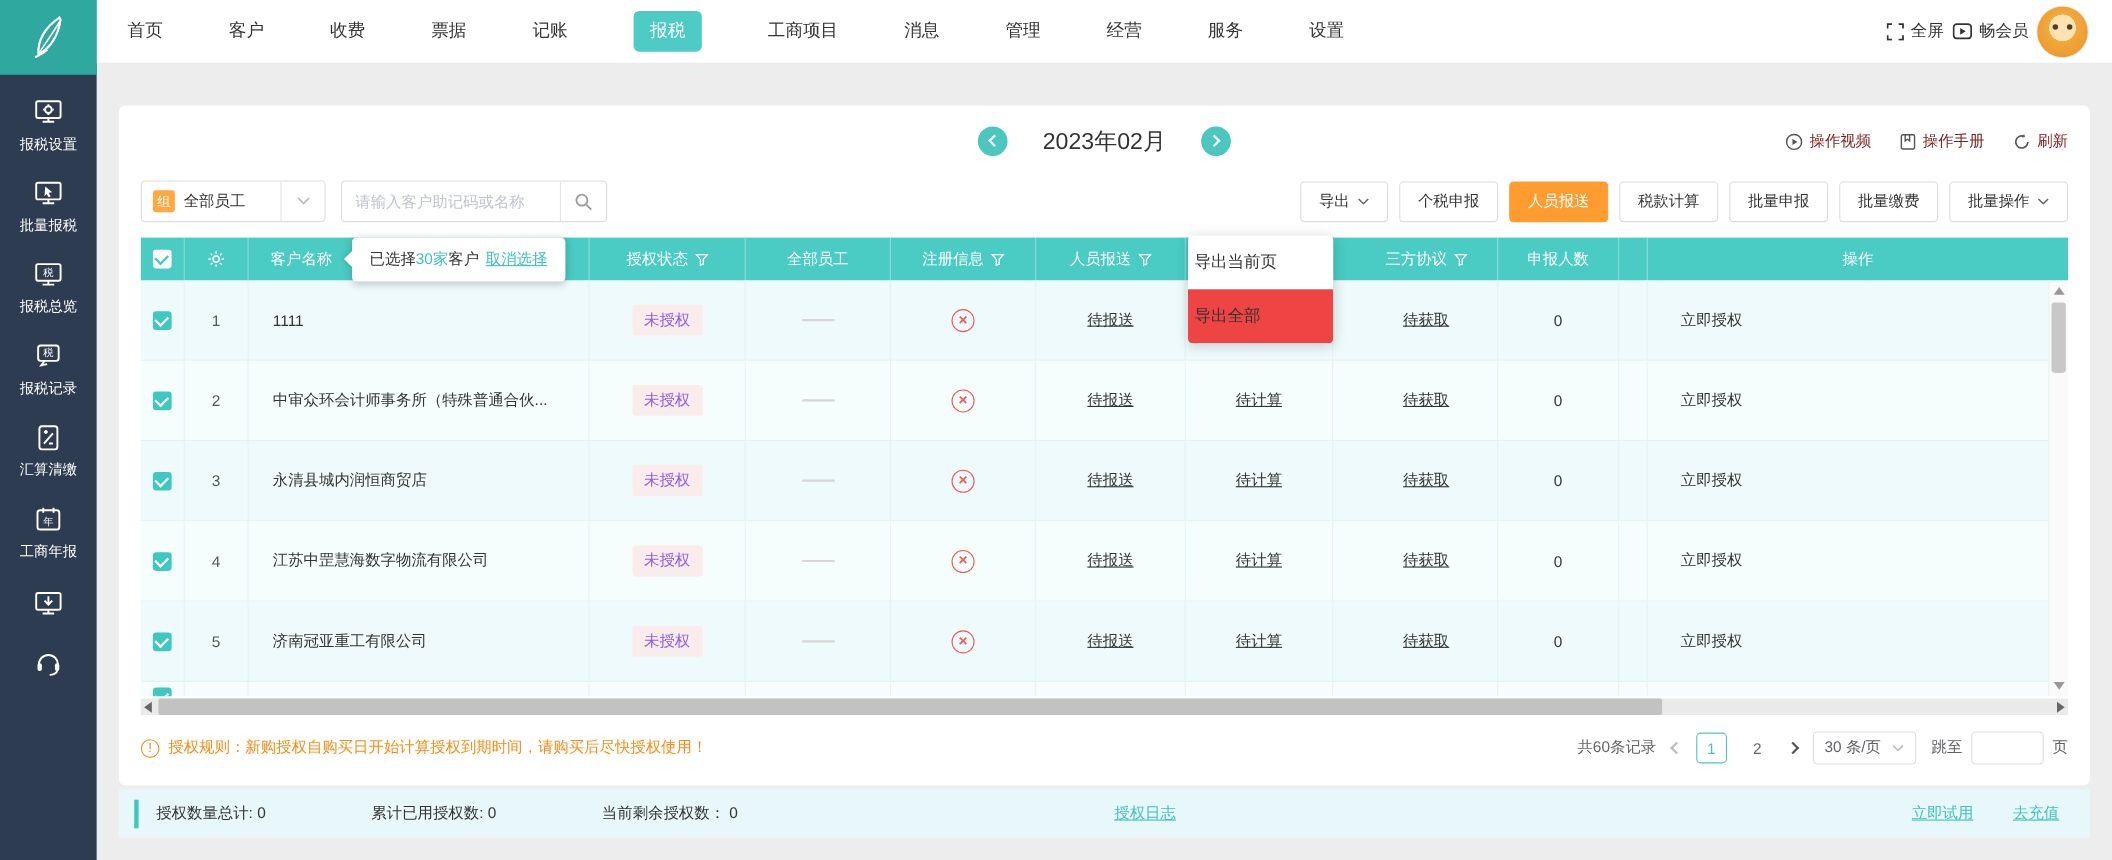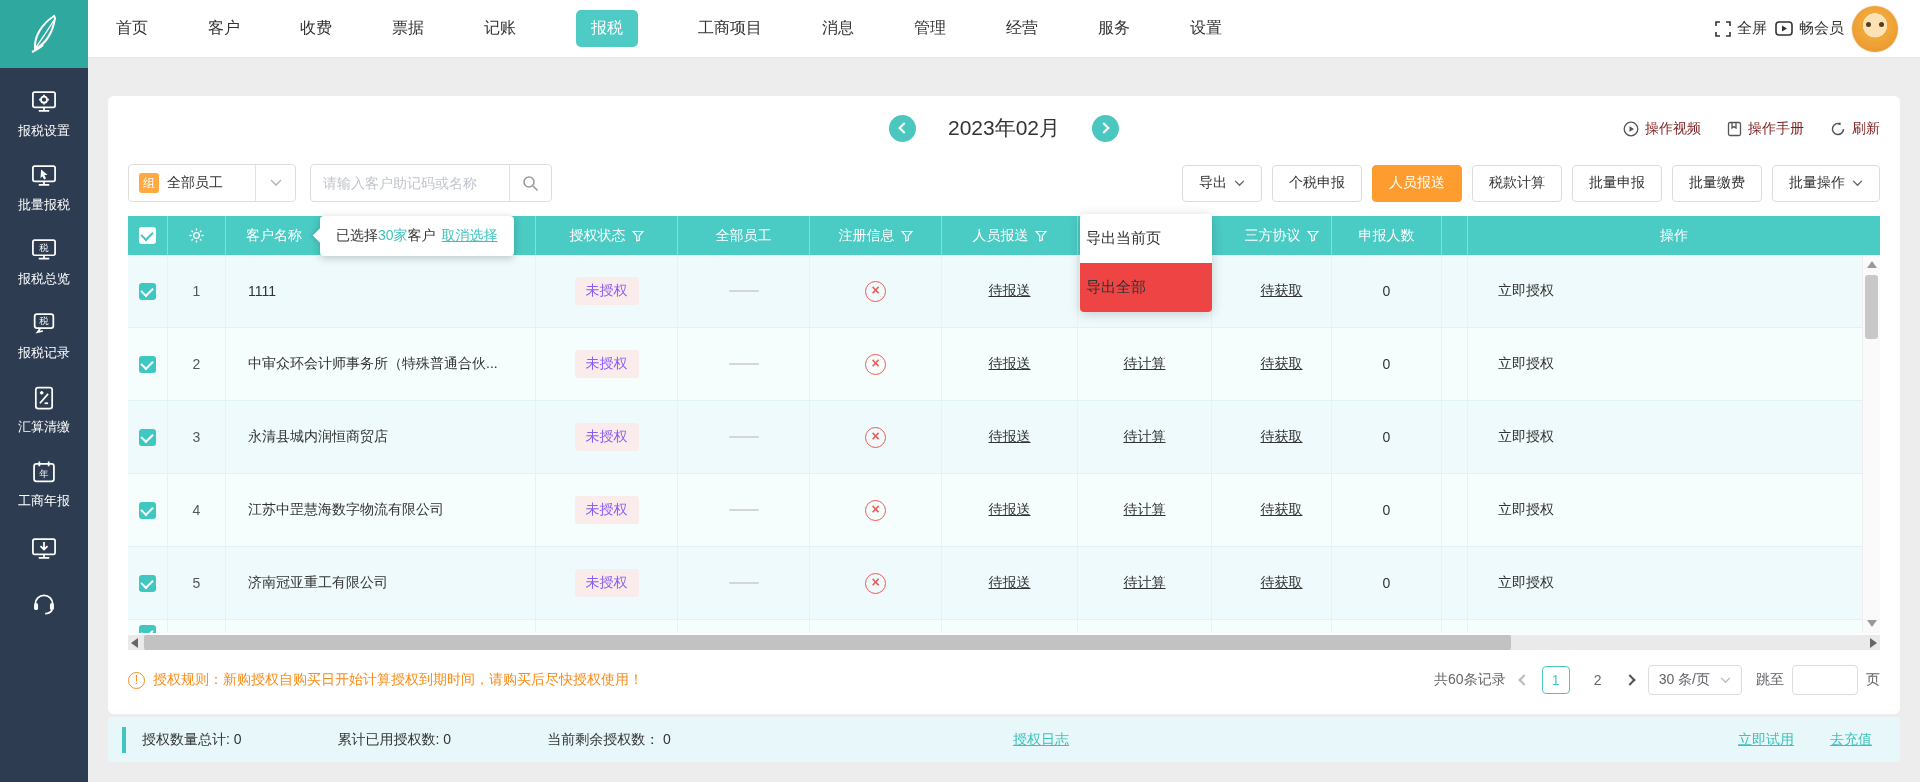--- a/index.html
+++ b/index.html
@@ -79,21 +79,21 @@
   .tbody { position:relative; padding-right:18px; }
   .trow { display:flex; height:73px; align-items:stretch; border-bottom:1px solid #dff2f4; }
   .trow.odd { background:#eefafb; }
   .trow.even { background:#f6fdfd; }
   .trow.partial { height:13px; border-bottom:0; overflow:hidden; }
   .c { display:flex; align-items:center; justify-content:center; font-size:14px; color:#333;
     border-right:1px solid #e3f4f5; }
   .c:last-child { border-right:0; }
   .w-check{width:40px;} .w-idx{width:58px;color:#555;} .w-name{width:310px; justify-content:flex-start; padding-left:22px;}
   .w-st{width:142px;} .w-exp{width:132px;} .w-reg{width:132px;} .w-pr{width:136px;}
-  .w-tc{width:134px;} .w-agr{width:120px;padding-left:20px;} .w-cnt{width:110px;} .w-nar{width:26px;}
+  .w-tc{width:134px;} .w-agr{width:150px;padding-left:20px;} .w-cnt{width:110px;} .w-nar{width:26px;}
   .w-act{flex:1; justify-content:flex-start; padding-left:30px;}
   .thead .w-name { padding-left:20px; }
   .cb { width:17px; height:17px; border-radius:3px; position:relative; cursor:pointer; }
   .cb.on { background:#3fc8c1; }
   .cb.hd { background:#fff; }
   .cb:after { content:""; position:absolute; left:4px; top:2px; width:6px; height:9px;
     border-right:2px solid #fff; border-bottom:2px solid #fff; transform:rotate(45deg); }
   .cb.hd:after { border-color:#3fc8c1; }
   .status-badge { background:#fbecec; color:#8b5cf6; font-size:14px; padding:5px 11px; border-radius:3px; }
   .dash { width:30px; height:2px; background:#d6d6d6; border-radius:1px; }

